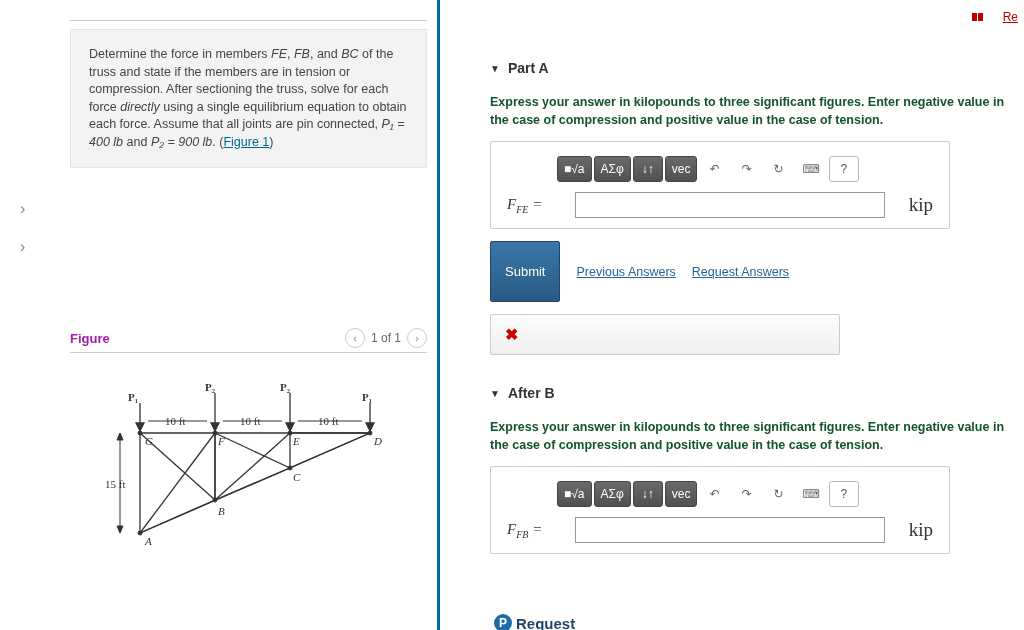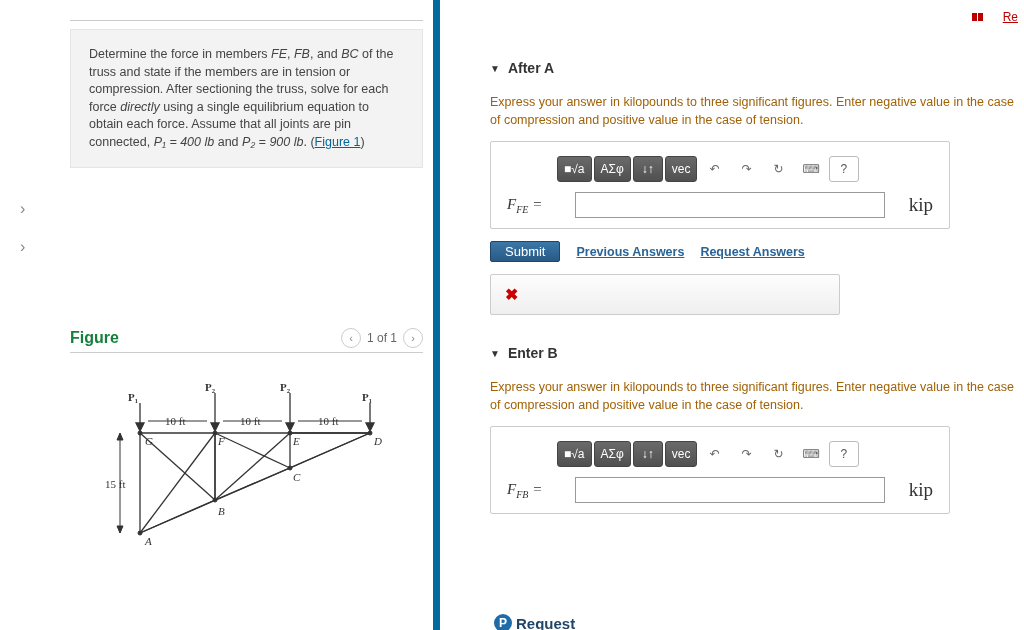--- a/index.html
+++ b/index.html
@@ -1,50 +1,50 @@
 <!DOCTYPE html>
 <html><head>
 <meta charset="utf-8">
 <style>
   * { box-sizing: border-box; margin: 0; padding: 0; }
   body { font-family: Arial, Helvetica, sans-serif; font-size: 13px; color: #333; background: #fff; }
   .page { display: flex; width: 1024px; height: 630px; }
   .navrail { width: 60px; border-right: 1px solid #fff; display:flex; flex-direction:column; padding-top:200px; gap:20px;}
   .navrail .arrow { color:#888; font-size:16px; padding-left:20px; cursor:pointer;}
-  .left { width: 380px; padding: 20px 10px 0 10px; border-right: 7px solid #0369a1; }
+  .left { width: 380px; padding: 20px 10px 0 10px; border-right: 3px solid #0369a1; }
   .right { flex:1; padding: 10px 0 0 50px; position:relative; overflow:hidden;}
   .problem-box { background: #f3f3f3; border: 1px solid #e5e5e5; padding: 16px 18px; font-size: 12.5px; color:#444; line-height:1.4;}
   .problem-box .it { font-style: italic; }
   .problem-box .link { color: #006699; text-decoration: underline; cursor:pointer;}
   .figure-head { display:flex; align-items:center; justify-content:space-between; margin-top:160px; border-bottom:1px solid #ccc; padding-bottom:4px;}
-  .figure-head .title { font-size:16px; font-weight:bold; color:#15803d;}
+  .figure-head .title { font-size:13px; font-weight:bold; color:#a21caf;}
   .pager { display:flex; align-items:center; gap:6px; color:#666; font-size:12px;}
   .pbtn { width:20px; height:20px; border:1px solid #ccc; border-radius:50%; display:flex; align-items:center; justify-content:center; color:#888; cursor:pointer; font-size:11px; background:#fff;}
   .figure-img { margin-top:20px; height:180px; position:relative; }
   .top-right { position:absolute; top:10px; right:6px; color:#b00; font-size:12px; text-decoration:underline; display:flex; align-items:center; gap:20px;}
   .top-right .sq { display:inline-flex; gap:1px;}
   .top-right .sq span{width:5px;height:8px;background:#b00;display:inline-block;}
   .part { margin-top: 50px; }
   .part-head { display:flex; align-items:center; gap:8px; font-weight:bold; font-size:14px; color:#333; margin-bottom:18px; cursor:pointer;}
   .part-head .tri { font-size:10px; color:#333;}
   .prompt { font-size:13px; color:#333; margin-bottom:8px; line-height:1.4;}
-  .instr { font-size:12.5px; font-weight:normal; color:#a16207; margin-bottom:12px; line-height:1.4;}
+  .instr { font-size:12.5px; font-weight:bold; color:#14532d; margin-bottom:12px; line-height:1.4;}
   .answer-box { border:1px solid #ccc; border-radius:2px; padding:14px 16px 10px 16px; width:460px; background:#fff; position:relative;}
   .toolbar { display:flex; align-items:center; gap:2px; margin-bottom:10px; margin-left:50px;}
   .tbtn { background: linear-gradient(#6a6a6a,#505050); color:#fff; border:1px solid #444; border-radius:3px; height:26px; min-width:30px; padding:0 6px; display:flex; align-items:center; justify-content:center; font-size:12px; cursor:pointer;}
   .tbtn.light { background:#fff; color:#666; border:1px solid #fff;}
   .tbtn.q { background:#fff; color:#555; border:1px solid #bbb; width:26px;}
   .eq-row { display:flex; align-items:center; gap:24px; font-family: 'Times New Roman', serif;}
   .eq-row .lhs { font-style:italic; font-size:15px; min-width:44px;}
   .eq-row .lhs sub{font-size:10px; font-style:italic;}
   .eq-row input { flex:1; height:26px; border:1px solid #999; padding:2px 4px; font-size:14px;}
   .eq-row .unit { font-size:19px;}
   .submit-row { display:flex; align-items:center; gap:16px; margin-top:12px;}
-  .submit-btn { background: linear-gradient(#3a77a8,#2a5a85); color:#fff; border:1px solid #1f4568; border-radius:2px; padding:2px 14px; font-size:13px; cursor:pointer;}
-  .link2 { color:#2a6496; text-decoration:underline; font-size:12.5px; cursor:pointer; font-weight:bold;}
+  .submit-btn { background: linear-gradient(#3a77a8,#2a5a85); color:#fff; border:1px solid #1f4568; border-radius:2px; padding:22px 14px; font-size:13px; cursor:pointer;}
+  .link2 { color:#2a6496; text-decoration:underline; font-size:12.5px; cursor:pointer; font-weight:normal;}
   .feedback { margin-top:12px; border:1px solid #ccc; border-radius:2px; background:linear-gradient(#fdfdfd,#efefef); padding:10px 14px; display:flex; align-items:center; gap:10px; width:350px;}
   .feedback .x { color:#c00; font-weight:bold; font-size:16px;}
   .feedback .msg { font-weight:bold; color:#333; font-size:13px;}
   .hr { border-top:1px solid #ccc; margin: 0 0 8px 0;}
   .footer-logo { position:absolute; bottom:-2px; left:54px; color:#1f4568; font-weight:bold; font-size:15px; display:flex; align-items:center; gap:4px;}
   .footer-logo .circ{width:18px;height:18px;border-radius:50%;background:#1f6aa8;color:#fff;display:flex;align-items:center;justify-content:center;font-size:12px;}
   svg text { font-family: 'Times New Roman', serif; }
 </style>
 </head>
 <body>
@@ -141,21 +141,21 @@
       <span class="sq">
           <span></span>
           <span></span>
         </span>
       <span>Re</span>
     </div>
 
     <div class="part">
       <div class="part-head">
         <span class="tri">▼</span>
-        <span>After A</span>
+        <span>Part A</span>
       </div>
       <div class="instr">Express your answer in kilopounds to three significant figures. Enter negative value in the case of compression and positive value in the case of tension.</div>
 
       <div class="answer-box">
         <div class="toolbar">
           <div class="tbtn">■√a</div>
           <div class="tbtn">ΑΣφ</div>
           <div class="tbtn">↓↑</div>
           <div class="tbtn">vec</div>
           <div class="tbtn light">↶</div>
@@ -178,21 +178,21 @@
       </div>
 
       <div class="feedback">
         <span class="x">✖</span>
       </div>
     </div>
 
     <div class="part" style="margin-top:30px">
       <div class="part-head">
         <span class="tri">▼</span>
-        <span>Enter B</span>
+        <span>After B</span>
       </div>
       <div class="instr">Express your answer in kilopounds to three significant figures. Enter negative value in the case of compression and positive value in the case of tension.</div>
 
       <div class="answer-box">
         <div class="toolbar">
           <div class="tbtn">■√a</div>
           <div class="tbtn">ΑΣφ</div>
           <div class="tbtn">↓↑</div>
           <div class="tbtn">vec</div>
           <div class="tbtn light">↶</div>

